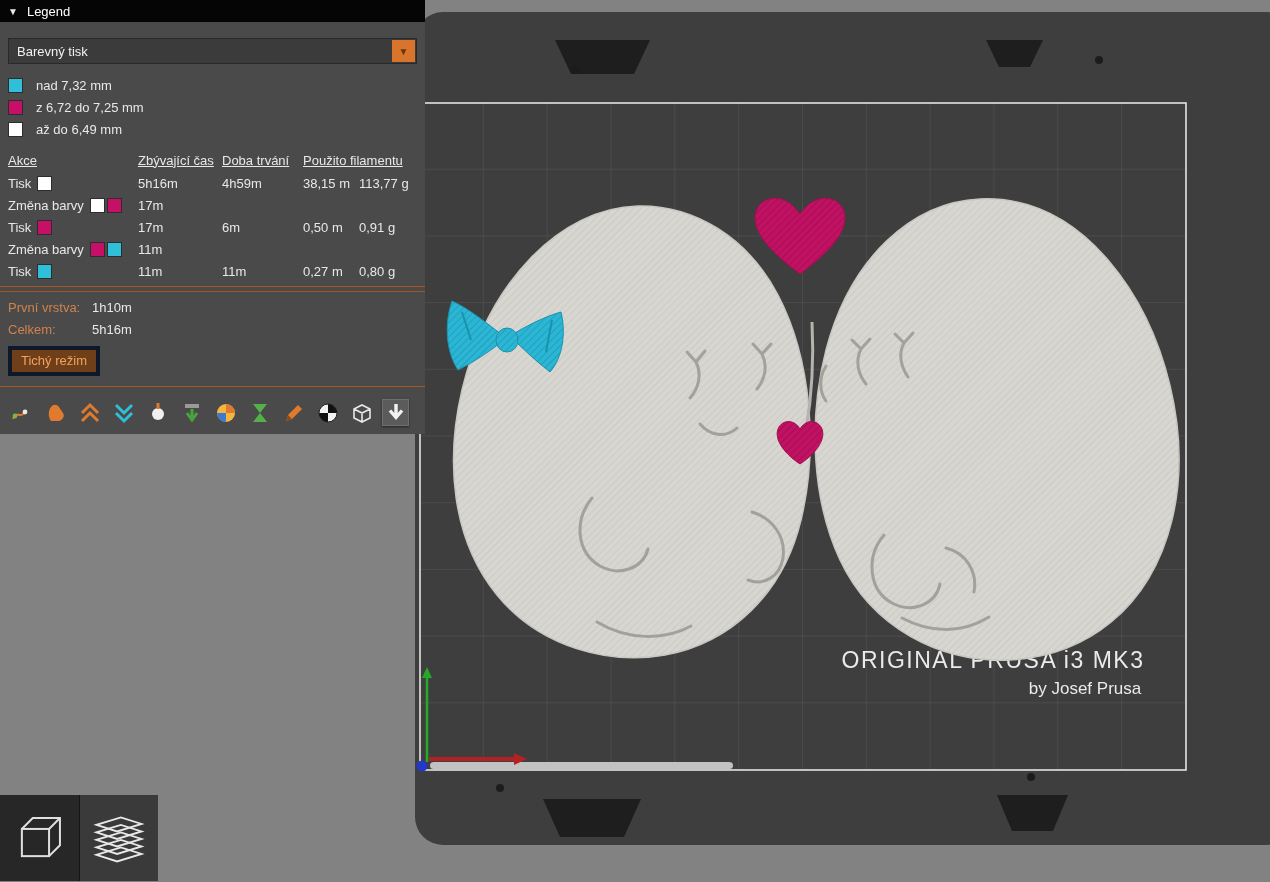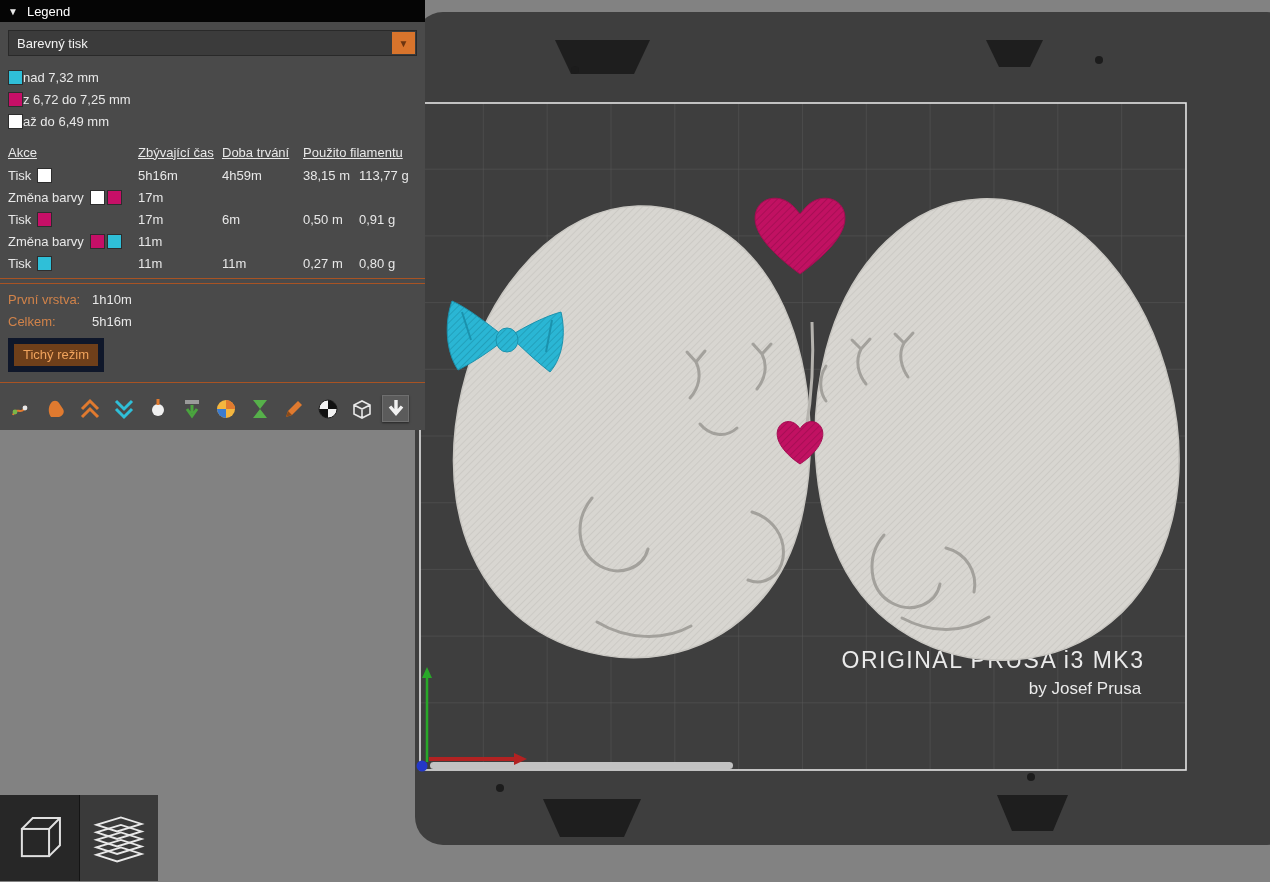--- a/index.html
+++ b/index.html
@@ -8,43 +8,43 @@
   #scene { position:absolute; left:0; top:0; z-index:0; }
 
   
   .panel { position:absolute; left:0; top:0; width:425px; z-index:2; }
   .panel-header { height:22px; background:#050505; color:#fff; display:flex; align-items:center;
                   gap:9px; padding:0 8px; font-size:13px; }
   .tri { font-size:10px; color:#e8e8e8; }
   .panel-body { background:#4a4a4a; color:#e8e8e8; font-size:13px; padding:8px 8px 8px; }
 
   .dropdown { height:26px; background:#3b3b3b; border:1px solid #292929; display:flex;
-              align-items:center; padding-left:8px; position:relative; color:#f2f2f2; margin-bottom:10px; }
+              align-items:center; padding-left:8px; position:relative; color:#f2f2f2; margin-bottom:10px;margin-top:8px; }
   .dd-btn { position:absolute; right:1px; top:1px; bottom:1px; width:23px; background:#d8742c;
             display:flex; align-items:center; justify-content:center; color:#6b3410;
             font-size:10px; cursor:pointer; }
 
-  .range-row { display:flex; align-items:center; gap:0; height:22px; }
+  .range-row { display:flex; align-items:center; gap:13px; height:22px; }
   .swatch { width:15px; height:15px; border:1px solid #2d2d2d; display:inline-block; flex:0 0 auto; }
 
   .tbl { display:grid; grid-template-columns:130px 84px 81px 56px auto; margin-top:8px; }
   .cell { height:22px; display:flex; align-items:center; white-space:nowrap; }
   .cell.hdr { height:24px;text-decoration:underline; }
   .action-cell { gap:6px; }
   .hdr-fil { grid-column:4 / 6; }
 
   .hr { border:none; border-top:1px solid #a85323; margin:4px -8px; }
   .hr.tight { margin-top:2px; }
 
   .est-head { height:22px; display:flex; align-items:center; }
   .est-row { height:22px; display:flex; align-items:center; }
   .est-label { width:84px; color:#d1834a; }
 
   .mode-btn { display:inline-block; margin-top:6px; padding:3px 9px 4px; background:#6f3f1a;
-              border:6px solid #0f172a; color:#f0a35c; font-size:13px; cursor:pointer; }
+              border:4px solid #0f172a; color:#f0a35c; font-size:13px; cursor:pointer; }
 
   .iconbar { display:flex; align-items:center; gap:7px; margin-top:12px; }
   .tool-icon { width:27px; height:27px; display:flex; align-items:center; justify-content:center; cursor:pointer; }
   .tool-icon svg { width:24px; height:24px; }
   .tool-icon.raised { background:#5b5b5b; border:1px solid #6f6f6f; box-shadow:0 1px 2px rgba(0,0,0,.5); }
 
   
   .viewbtns { position:absolute; left:0; top:795px; z-index:2; display:flex; background:#1d1d1d; }
   .viewbtn { width:79px; height:86px; display:flex; align-items:center; justify-content:center;
              cursor:pointer; background:#272727; }

